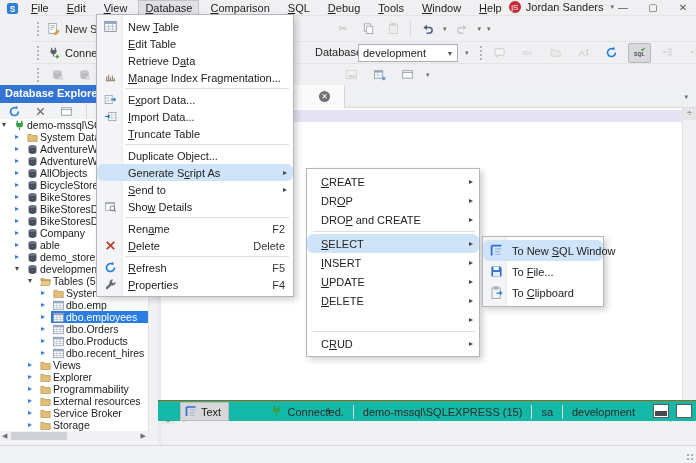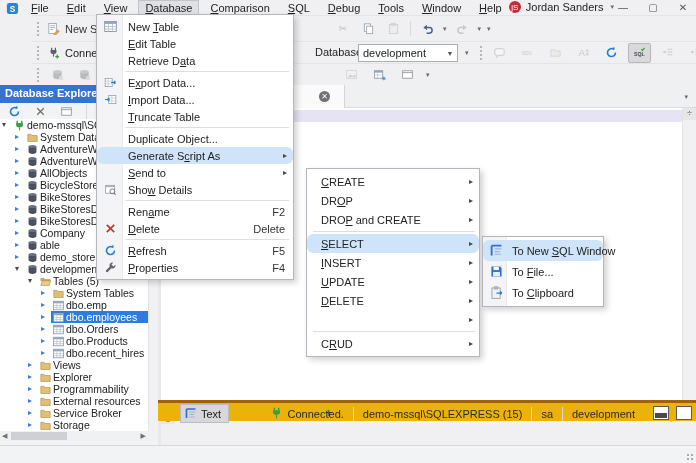--- a/index.html
+++ b/index.html
@@ -58,21 +58,21 @@
   #tab-close{position:absolute;right:14px;top:6px;width:11px;height:11px;border-radius:50%;background:#707archive07;background:#707076;color:#fff;font-size:8px;display:flex;align-items:center;justify-content:center;}
   #tabstrip-caret{position:absolute;right:8px;top:8px;font-size:7px;color:#666;}
   #editor{left:161px;top:108px;width:521px;height:304px;background:#fff;}
   #caretline{position:absolute;left:0;top:2px;width:521px;height:12px;background:#e6e3f4;}
   #vscroll{left:682px;top:108px;width:14px;height:304px;background:#f1f1f3;border-left:1px solid #e3e3e6;}
   #vsplit{position:absolute;left:0;top:0;width:13px;height:12px;background:#e6e6e9;color:#555;font-size:9px;text-align:center;line-height:11px;}
   #vscroll .sarr{position:static;display:block;text-align:center;margin-top:3px;}
   #hscroll{left:161px;top:412px;width:521px;height:12px;background:#f1f1f3;border-top:1px solid #e3e3e6;}
   #hsplit{position:absolute;left:0;top:0;width:14px;height:11px;background:#e6e6e9;color:#555;font-size:8px;text-align:center;line-height:11px;}
   
-  #bottomstrip{left:158px;top:400px;width:538px;height:21px;background:#eab308;border-top:3px solid #a16207;}
+  #bottomstrip{left:158px;top:400px;width:538px;height:21px;background:#14b8a6;border-top:1px solid #a16207;}
   #text-tab{position:absolute;left:22px;top:1px;height:19px;background:#d8d8da;border:1px solid #bcbcc0;display:flex;align-items:center;padding:0 7px 0 4px;gap:4px;color:#1a1a1a;}
   #plus-btn{position:absolute;left:167px;top:2px;font-size:13px;color:#444;}
   #statusgroup{position:absolute;right:52px;top:0;height:21px;display:flex;align-items:center;}
   .seg{display:flex;align-items:center;gap:4px;padding:0 9px;height:14px;border-left:1px solid #d9d9dc;color:#2b2b2b;white-space:nowrap;}
   .seg:first-child{border-left:none;}
   #layoutbtns{position:absolute;right:4px;top:3px;display:flex;gap:7px;}
   .laybtn{width:16px;height:14px;border:1px solid #5a5a5e;background:#fff;position:relative;}
   .laybtn.split:after{content:"";position:absolute;left:1px;right:1px;bottom:1px;height:5px;background:#4a4a4e;}
   #statusbar{left:0;top:445px;width:696px;height:18px;background:#f2f3f5;border-top:1px solid #d8d8da;}
   #grip-corner{position:absolute;right:1px;bottom:1px;width:9px;height:9px;
@@ -725,20 +725,29 @@
           </svg>
         </span>
         <span class="mlabel">New <span class="u">T</span>able</span>
       </div>
       <div class="mitem">
         <span class="mlabel"><span class="u">E</span>dit Table</span>
       </div>
       <div class="mitem">
         <span class="mlabel">Retrieve D<span class="u">a</span>ta</span>
       </div>
+      <div class="mitem">
+        <span class="micon">
+          <svg viewBox="0 0 14 14">
+            <path d="M2 10.5h10" stroke="#8a7a5a"></path>
+            <path d="M3 10.5V6M5 10.5V4M7 10.5V7M9 10.5V4.8M11 10.5V7.6" stroke="#8a7a5a" stroke-width="1.1"></path>
+          </svg>
+        </span>
+        <span class="mlabel"><span class="u">M</span>anage Index Fragmentation...</span>
+      </div>
       <div class="msep"></div>
       <div class="mitem">
         <span class="micon">
           <svg viewBox="0 0 14 14">
             <rect x="1.2" y="2.5" width="7.6" height="9" fill="#fff" stroke="#7a8aa0" stroke-width=".7"></rect>
             <path d="M1.2 5.5h7.6M1.2 8.5h7.6M4.5 2.5v9" stroke="#aab6c6" stroke-width=".6"></path>
             <path d="M7.5 7h5M12.5 7l-2-1.8M12.5 7l-2 1.8" stroke="#1f7fd6" stroke-width="1.2" fill="none"></path>
           </svg>
         </span>
         <span class="mlabel">E<span class="u">x</span>port Data...</span>

